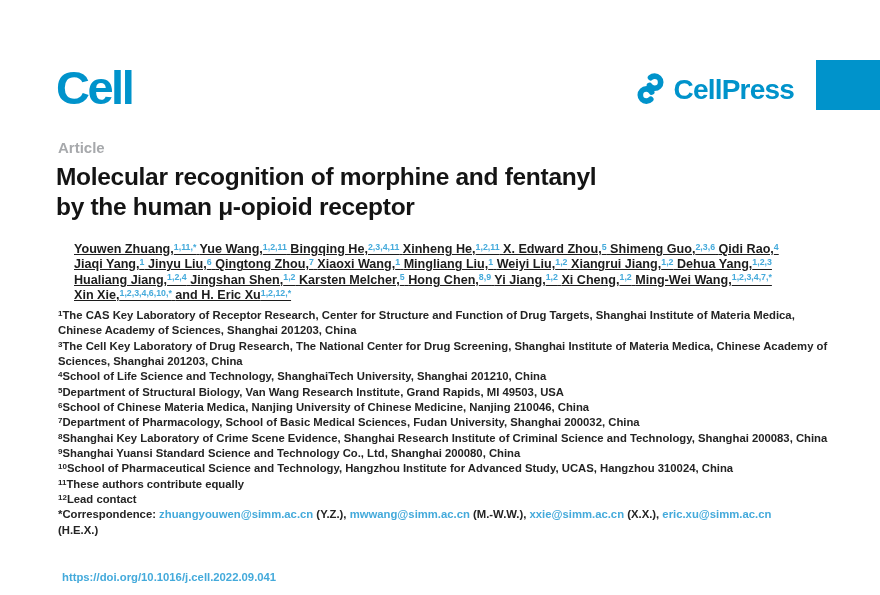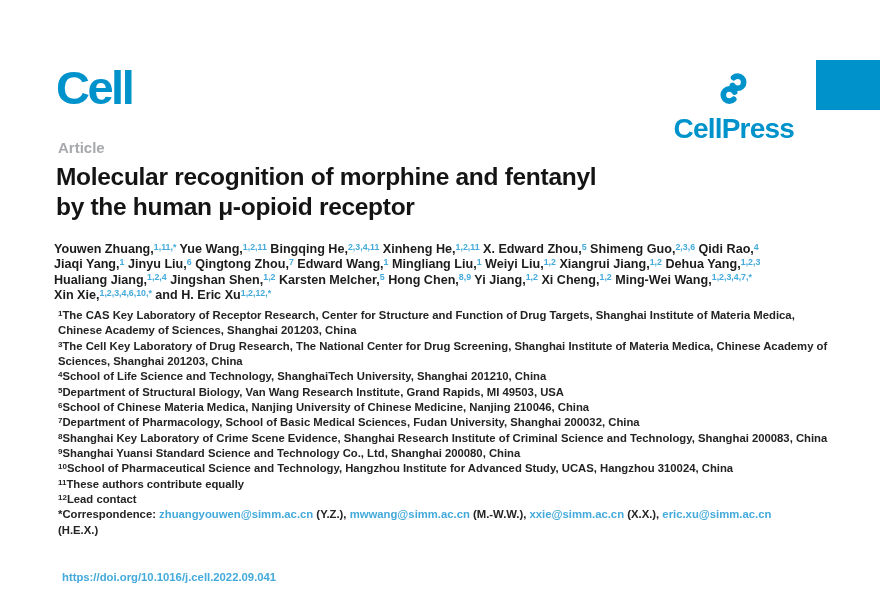--- a/index.html
+++ b/index.html
@@ -7,39 +7,39 @@
     position:relative; width:880px; height:595px; background:#ffffff;
     font-family:"Liberation Sans","DejaVu Sans",sans-serif; overflow:hidden;
     color:#222;
   }
   .cell-logo {
     position:absolute; left:56px; top:60px;
     font-size:47px; font-weight:bold; color:#0093cb; letter-spacing:-2.5px;
   }
   .cellpress {
     position:absolute; top:73px; right:86px;
-    display:flex; align-items:center; gap:7px;flex-direction:column;
+    display:flex; align-items:center; gap:7px;
   }
   .cp-icon { width:33px; height:33px; display:inline-block; }
   .cp-text { font-size:28px; font-weight:bold; color:#0093cb; letter-spacing:-0.8px; }
   .corner-rect {
     position:absolute; right:0; top:60px; width:64px; height:50px; background:#0093cb;
   }
   .kicker {
     position:absolute; left:58px; top:139px;
     font-size:15px; font-weight:bold; color:#a7a9ac;
   }
   .title {
     position:absolute; left:56px; top:162px; margin:0; width:800px;
     font-size:24.5px; font-weight:bold; color:#141414;
     line-height:30px; letter-spacing:-0.3px;
   }
   .authors {
-    position:absolute; left:54px; top:242px; width:806px;
-    font-size:12.6px; font-weight:bold; color:#1c1c1c; line-height:15.4px;
+    position:absolute; left:74px; top:242px; width:806px;
+    font-size:12.6px; font-weight:bold; color:#1c1c1c; line-height:15.4px;text-decoration:underline;
   }
   .authors sup {
     font-size:8.8px; color:#44aadb; position:relative; top:-3.5px;
     vertical-align:baseline; line-height:0;
   }
   .affils {
     position:absolute; left:58px; top:308px; width:777px;
     font-size:11.3px; font-weight:bold; color:#242424; line-height:15.35px;
   }
   .affil-line sup {
@@ -66,21 +66,21 @@
   </div>
 
   <div class="corner-rect"></div>
 
   <div class="kicker">Article</div>
 
   <h1 class="title"><span>Molecular recognition of morphine and fentanyl</span><br><span>by the human μ-opioid receptor</span></h1>
 
   <div class="authors" id="authors">
       <div><span>Youwen Zhuang,</span><sup>1,11,*</sup> <span>Yue Wang,</span><sup>1,2,11</sup> <span>Bingqing He,</span><sup>2,3,4,11</sup> <span>Xinheng He,</span><sup>1,2,11</sup> <span>X. Edward Zhou,</span><sup>5</sup> <span>Shimeng Guo,</span><sup>2,3,6</sup> <span>Qidi Rao,</span><sup>4</sup> </div>
-      <div><span>Jiaqi Yang,</span><sup>1</sup> <span>Jinyu Liu,</span><sup>6</sup> <span>Qingtong Zhou,</span><sup>7</sup> <span>Edward Wang,</span><sup>1</sup> <span>Mingliang Liu,</span><sup>1</sup> <span>Weiyi Liu,</span><sup>1,2</sup> <span>Xiangrui Jiang,</span><sup>1,2</sup> <span>Dehua Yang,</span><sup>1,2,3</sup> </div>
+      <div><span>Jiaqi Yang,</span><sup>1</sup> <span>Jinyu Liu,</span><sup>6</sup> <span>Qingtong Zhou,</span><sup>7</sup> <span>Xiaoxi Wang,</span><sup>1</sup> <span>Mingliang Liu,</span><sup>1</sup> <span>Weiyi Liu,</span><sup>1,2</sup> <span>Xiangrui Jiang,</span><sup>1,2</sup> <span>Dehua Yang,</span><sup>1,2,3</sup> </div>
       <div><span>Hualiang Jiang,</span><sup>1,2,4</sup> <span>Jingshan Shen,</span><sup>1,2</sup> <span>Karsten Melcher,</span><sup>5</sup> <span>Hong Chen,</span><sup>8,9</sup> <span>Yi Jiang,</span><sup>1,2</sup> <span>Xi Cheng,</span><sup>1,2</sup> <span>Ming-Wei Wang,</span><sup>1,2,3,4,7,*</sup> </div>
       <div><span>Xin Xie,</span><sup>1,2,3,4,6,10,*</sup> <span>and H. Eric Xu</span><sup>1,2,12,*</sup> </div>
     </div>
 
   <div class="affils" id="affils">
       <div class="affil-line"><sup>1</sup><span>The CAS Key Laboratory of Receptor Research, Center for Structure and Function of Drug Targets, Shanghai Institute of Materia Medica, Chinese Academy of Sciences, Shanghai 201203, China</span></div>
       <div class="affil-line"><sup>3</sup><span>The Cell Key Laboratory of Drug Research, The National Center for Drug Screening, Shanghai Institute of Materia Medica, Chinese Academy of Sciences, Shanghai 201203, China</span></div>
       <div class="affil-line"><sup>4</sup><span>School of Life Science and Technology, ShanghaiTech University, Shanghai 201210, China</span></div>
       <div class="affil-line"><sup>5</sup><span>Department of Structural Biology, Van Wang Research Institute, Grand Rapids, MI 49503, USA</span></div>
       <div class="affil-line"><sup>6</sup><span>School of Chinese Materia Medica, Nanjing University of Chinese Medicine, Nanjing 210046, China</span></div>

